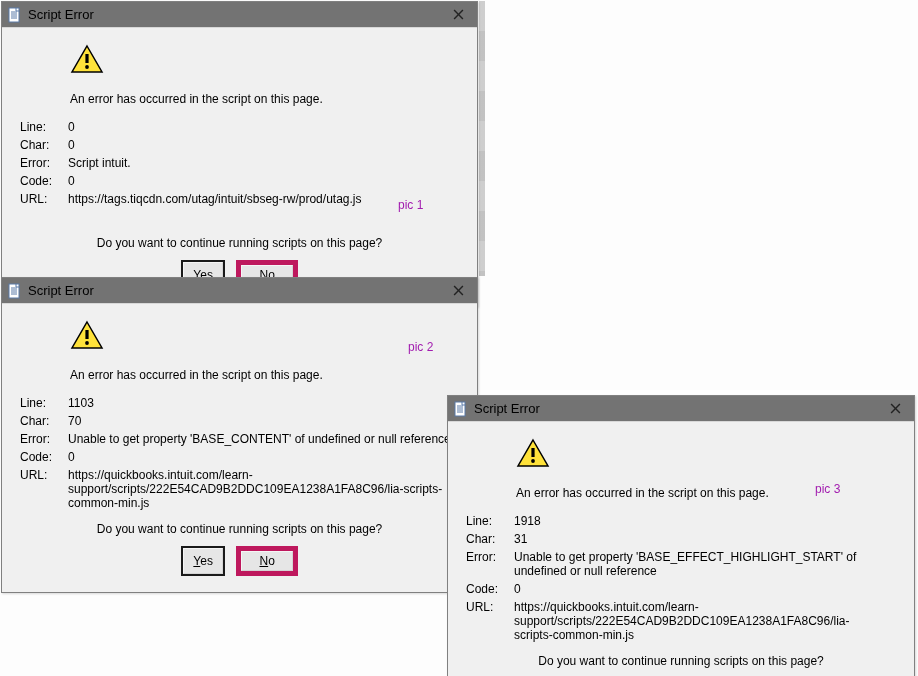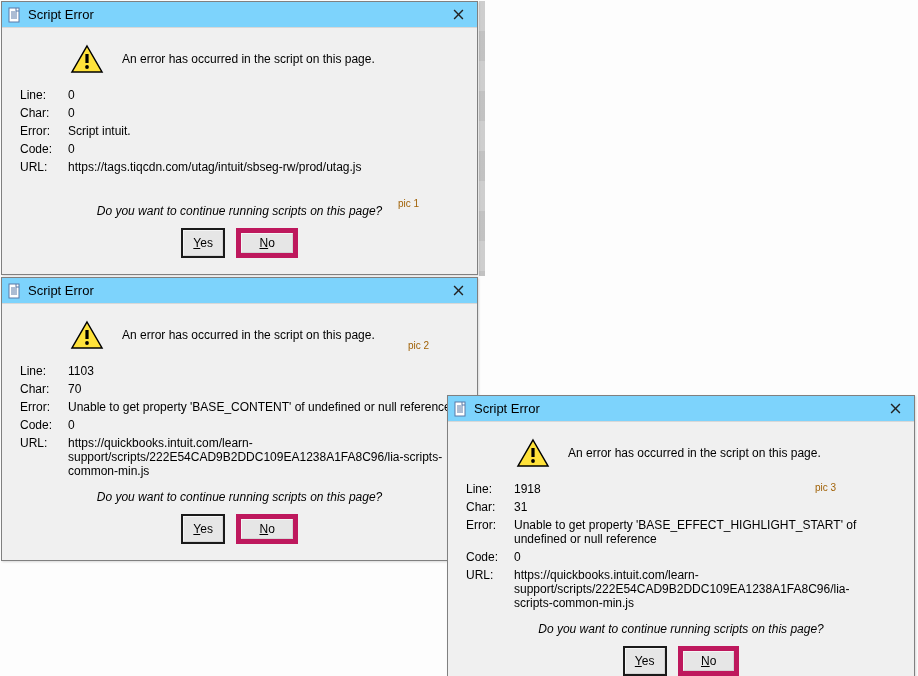--- a/index.html
+++ b/index.html
@@ -15,21 +15,21 @@
     overflow: hidden;
   }
   .dialog {
     position: absolute;
     border: 1px solid #808080;
     background: #f0f0f0;
     box-shadow: 1px 1px 2px rgba(0,0,0,0.15);
   }
   .titlebar {
     height: 26px;
-    background: #7dd3fc;
+    background: #737373;
     border-bottom: 1px solid #d8d8d8;
     display: flex;
     align-items: center;
     padding: 0 6px;
     font-size: 13px;
   }
   .titlebar .doc-icon {
     width: 14px;
     height: 16px;
     margin-right: 6px;
@@ -47,51 +47,52 @@
     justify-content: center;
     color: #222;
   }
   .titlebar .close-svg { width: 11px; height: 11px; }
   .content {
     background: #f0f0f0;
     padding: 10px 18px 14px 18px;
   }
   .head-row {
     display: flex;
-    align-items: center;
+    align-items: flex-start;
     gap: 18px;
     padding: 6px 0 12px 50px;
+    flex-direction: column;
   }
   .warn-icon { width: 34px; height: 30px; flex: 0 0 auto; }
   .head-msg { font-size: 12px; }
   .kv { display: flex; padding: 2px 0; }
   .kv .label { width: 48px; flex: 0 0 48px; }
   .kv .value { flex: 1 1 auto; word-break: break-word; padding-right: 8px; }
-  .continue-row { text-align: center; padding: 10px 0 6px 0; font-style: italic; }
+  .continue-row { text-align: center; padding: 10px 0 6px 0; }
   .btn-row { text-align: center; padding: 4px 0 2px 0; }
   .btn {
     display: inline-block;
     min-width: 44px;
     padding: 3px 18px;
     background: #e6e6e6;
     border: 5px solid #be185d;
     margin: 0 4px;
     font-size: 12px;
     text-align: center;
     box-shadow: inset -1px -1px 0 rgba(0,0,0,0.08), inset 1px 1px 0 rgba(255,255,255,0.6);
   }
   .btn.primary {
     border: 2px solid #1a1a1a;
     padding: 6px 10px;
   }
   .underline-first::first-letter { text-decoration: underline; }
   .pic-label {
     position: absolute;
-    color: #a16207;
-    font-size: 10px;
+    color: #a21caf;
+    font-size: 12px;
     font-family: Arial, sans-serif;
   }
   
   #dlg1 { left: 1px; top: 1px; width: 477px; }
   #dlg2 { left: 1px; top: 277px; width: 477px; }
   #dlg3 { left: 447px; top: 395px; width: 468px; }
   #lbl1 { left: 398px; top: 198px; }
   #lbl2 { left: 408px; top: 340px; }
   #lbl3 { left: 815px; top: 482px; }
   

